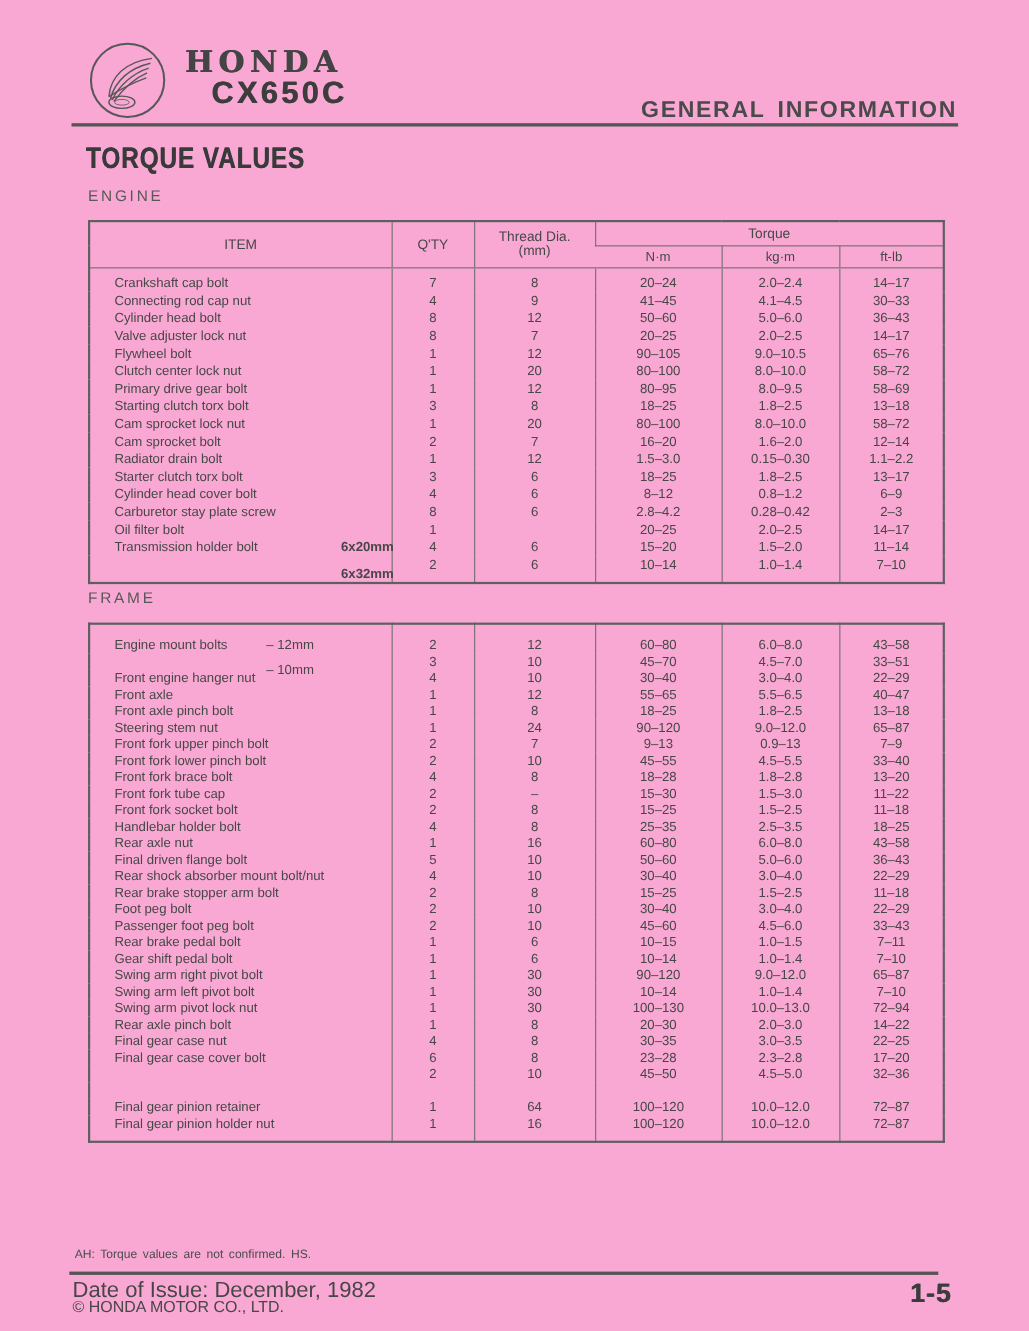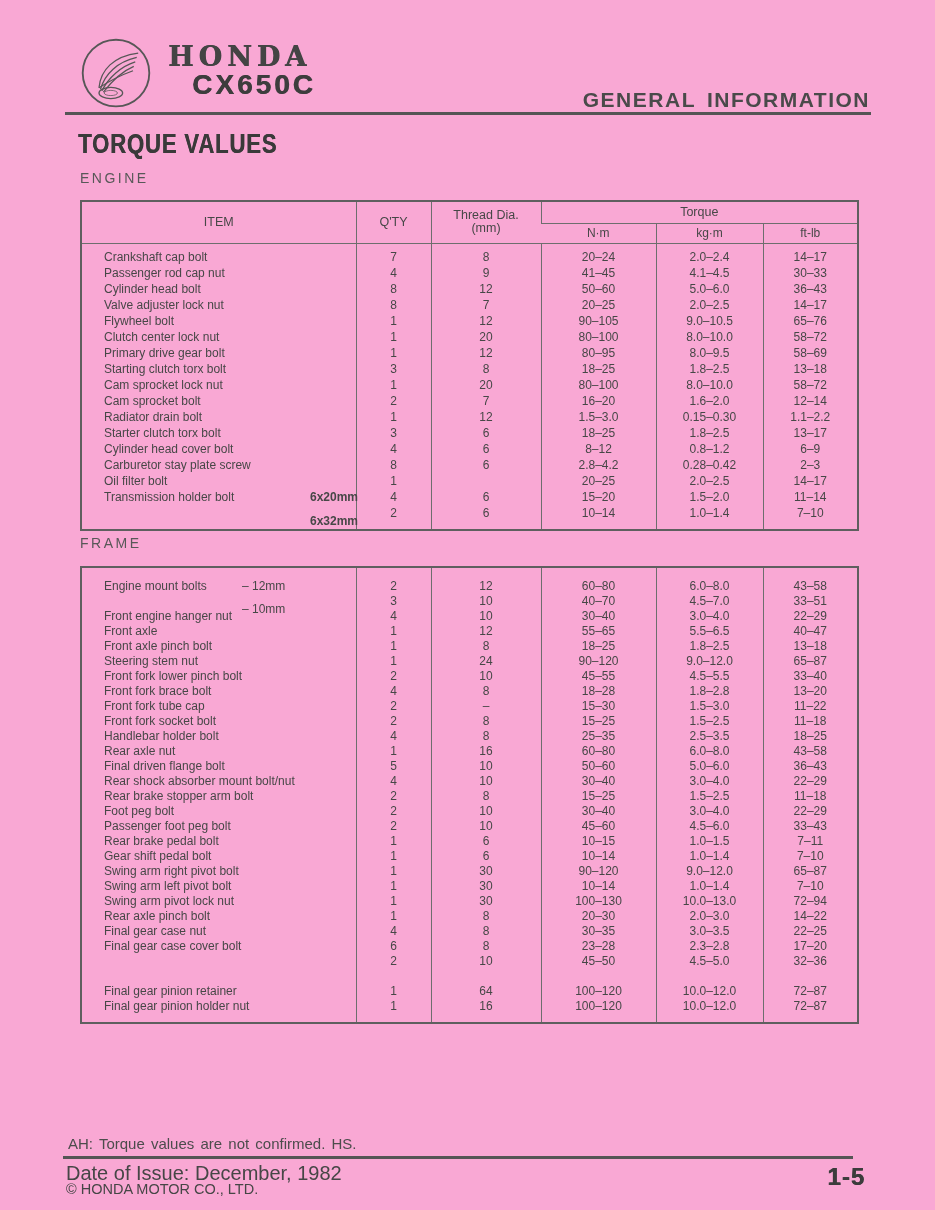--- a/index.html
+++ b/index.html
@@ -109,21 +109,21 @@
     position: relative;
     white-space: nowrap;
   }
   .item-sub { position: absolute; }
   .engine-table .item-sub { left: 228px; font-weight: bold; }
   .frame-table  .item-sub { left: 160px; }
 
   
   .footer-note {
     position: absolute; left: 68px; top: 1135px;
-    font-size: 15px; color: #4c4c4c; word-spacing: 2px;
+    font-size: 11px; color: #4c4c4c; word-spacing: 2px;
   }
   .footer-rule {
     position: absolute; left: 63px; top: 1156px;
     width: 790px; height: 3px; background: #555;
   }
   .footer-date {
     position: absolute; left: 66px; top: 1162px;
     font-size: 20px; color: #464646;
   }
   .footer-copy {
@@ -191,21 +191,21 @@
     <tbody>
         <tr>
           <td class="col-item"><span class="item-label">Crankshaft cap bolt</span></td>
           <td class="col-qty">7</td>
           <td class="col-thread">8</td>
           <td class="col-nm">20–24</td>
           <td class="col-kgm">2.0–2.4</td>
           <td class="col-ftlb">14–17</td>
         </tr>
         <tr>
-          <td class="col-item"><span class="item-label">Passenger rod cap nut</span></td>
+          <td class="col-item"><span class="item-label">Connecting rod cap nut</span></td>
           <td class="col-qty">4</td>
           <td class="col-thread">9</td>
           <td class="col-nm">41–45</td>
           <td class="col-kgm">4.1–4.5</td>
           <td class="col-ftlb">30–33</td>
         </tr>
         <tr>
           <td class="col-item"><span class="item-label">Cylinder head bolt</span></td>
           <td class="col-qty">8</td>
           <td class="col-thread">12</td>
@@ -345,21 +345,21 @@
           <td class="col-qty">2</td>
           <td class="col-thread">12</td>
           <td class="col-nm">60–80</td>
           <td class="col-kgm">6.0–8.0</td>
           <td class="col-ftlb">43–58</td>
         </tr>
         <tr>
           <td class="col-item"><span class="item-label"></span><span class="item-sub">– 10mm</span></td>
           <td class="col-qty">3</td>
           <td class="col-thread">10</td>
-          <td class="col-nm">40–70</td>
+          <td class="col-nm">45–70</td>
           <td class="col-kgm">4.5–7.0</td>
           <td class="col-ftlb">33–51</td>
         </tr>
         <tr>
           <td class="col-item"><span class="item-label">Front engine hanger nut</span></td>
           <td class="col-qty">4</td>
           <td class="col-thread">10</td>
           <td class="col-nm">30–40</td>
           <td class="col-kgm">3.0–4.0</td>
           <td class="col-ftlb">22–29</td>
@@ -380,20 +380,28 @@
           <td class="col-kgm">1.8–2.5</td>
           <td class="col-ftlb">13–18</td>
         </tr>
         <tr>
           <td class="col-item"><span class="item-label">Steering stem nut</span></td>
           <td class="col-qty">1</td>
           <td class="col-thread">24</td>
           <td class="col-nm">90–120</td>
           <td class="col-kgm">9.0–12.0</td>
           <td class="col-ftlb">65–87</td>
+        </tr>
+        <tr>
+          <td class="col-item"><span class="item-label">Front fork upper pinch bolt</span></td>
+          <td class="col-qty">2</td>
+          <td class="col-thread">7</td>
+          <td class="col-nm">9–13</td>
+          <td class="col-kgm">0.9–13</td>
+          <td class="col-ftlb">7–9</td>
         </tr>
         <tr>
           <td class="col-item"><span class="item-label">Front fork lower pinch bolt</span></td>
           <td class="col-qty">2</td>
           <td class="col-thread">10</td>
           <td class="col-nm">45–55</td>
           <td class="col-kgm">4.5–5.5</td>
           <td class="col-ftlb">33–40</td>
         </tr>
         <tr>

